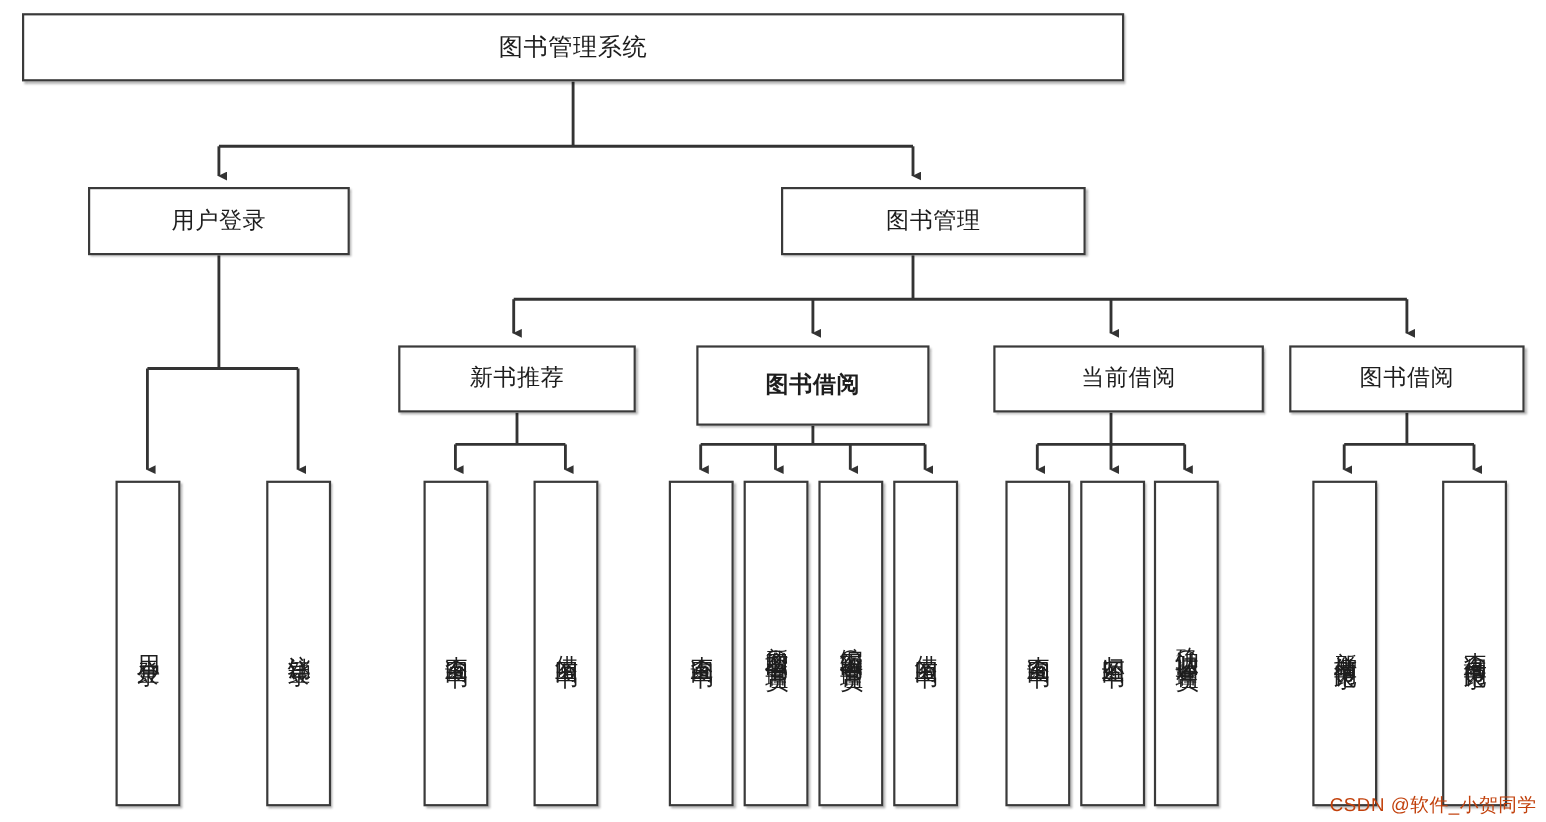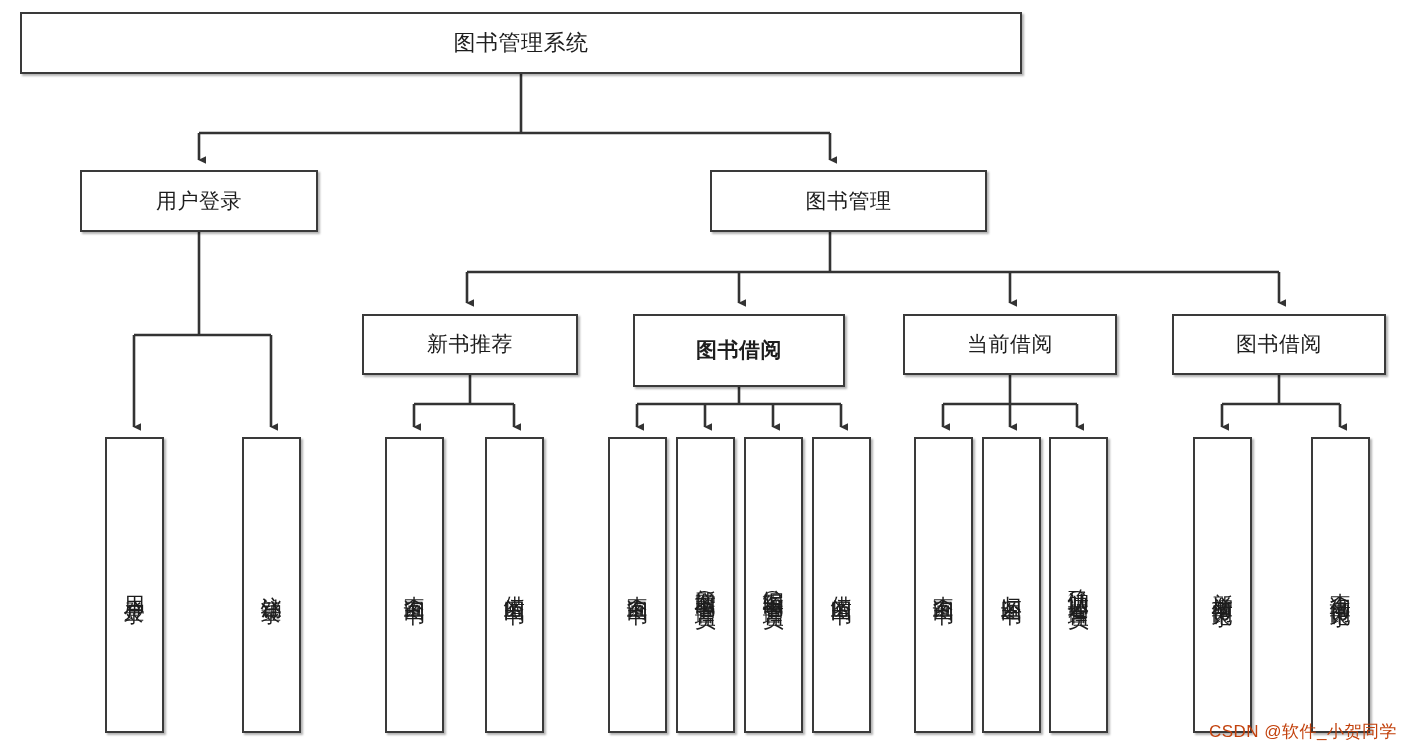--- a/index.html
+++ b/index.html
@@ -137,21 +137,21 @@
   </div>
 
   <div class="node" style="left:362px; top:314px; width:216px; height:61px;">
     <span class="label">新书推荐</span>
   </div>
 
   <div class="node" style="left:633px; top:314px; width:212px; height:73px;font-weight:bold;">
     <span class="label">图书借阅</span>
   </div>
 
-  <div class="node" style="left:903px; top:314px; width:214px; height:61px;">
+  <div class="node" style="left:903px; top:314px; width:246px; height:61px;">
     <span class="label">当前借阅</span>
   </div>
 
   <div class="node" style="left:1172px; top:314px; width:214px; height:61px;">
     <span class="label">图书借阅</span>
   </div>
 
   <div class="node vertical" style="left:105px; top:437px; width:59px; height:296px;">
     <span class="label">用户登录</span>
   </div>

